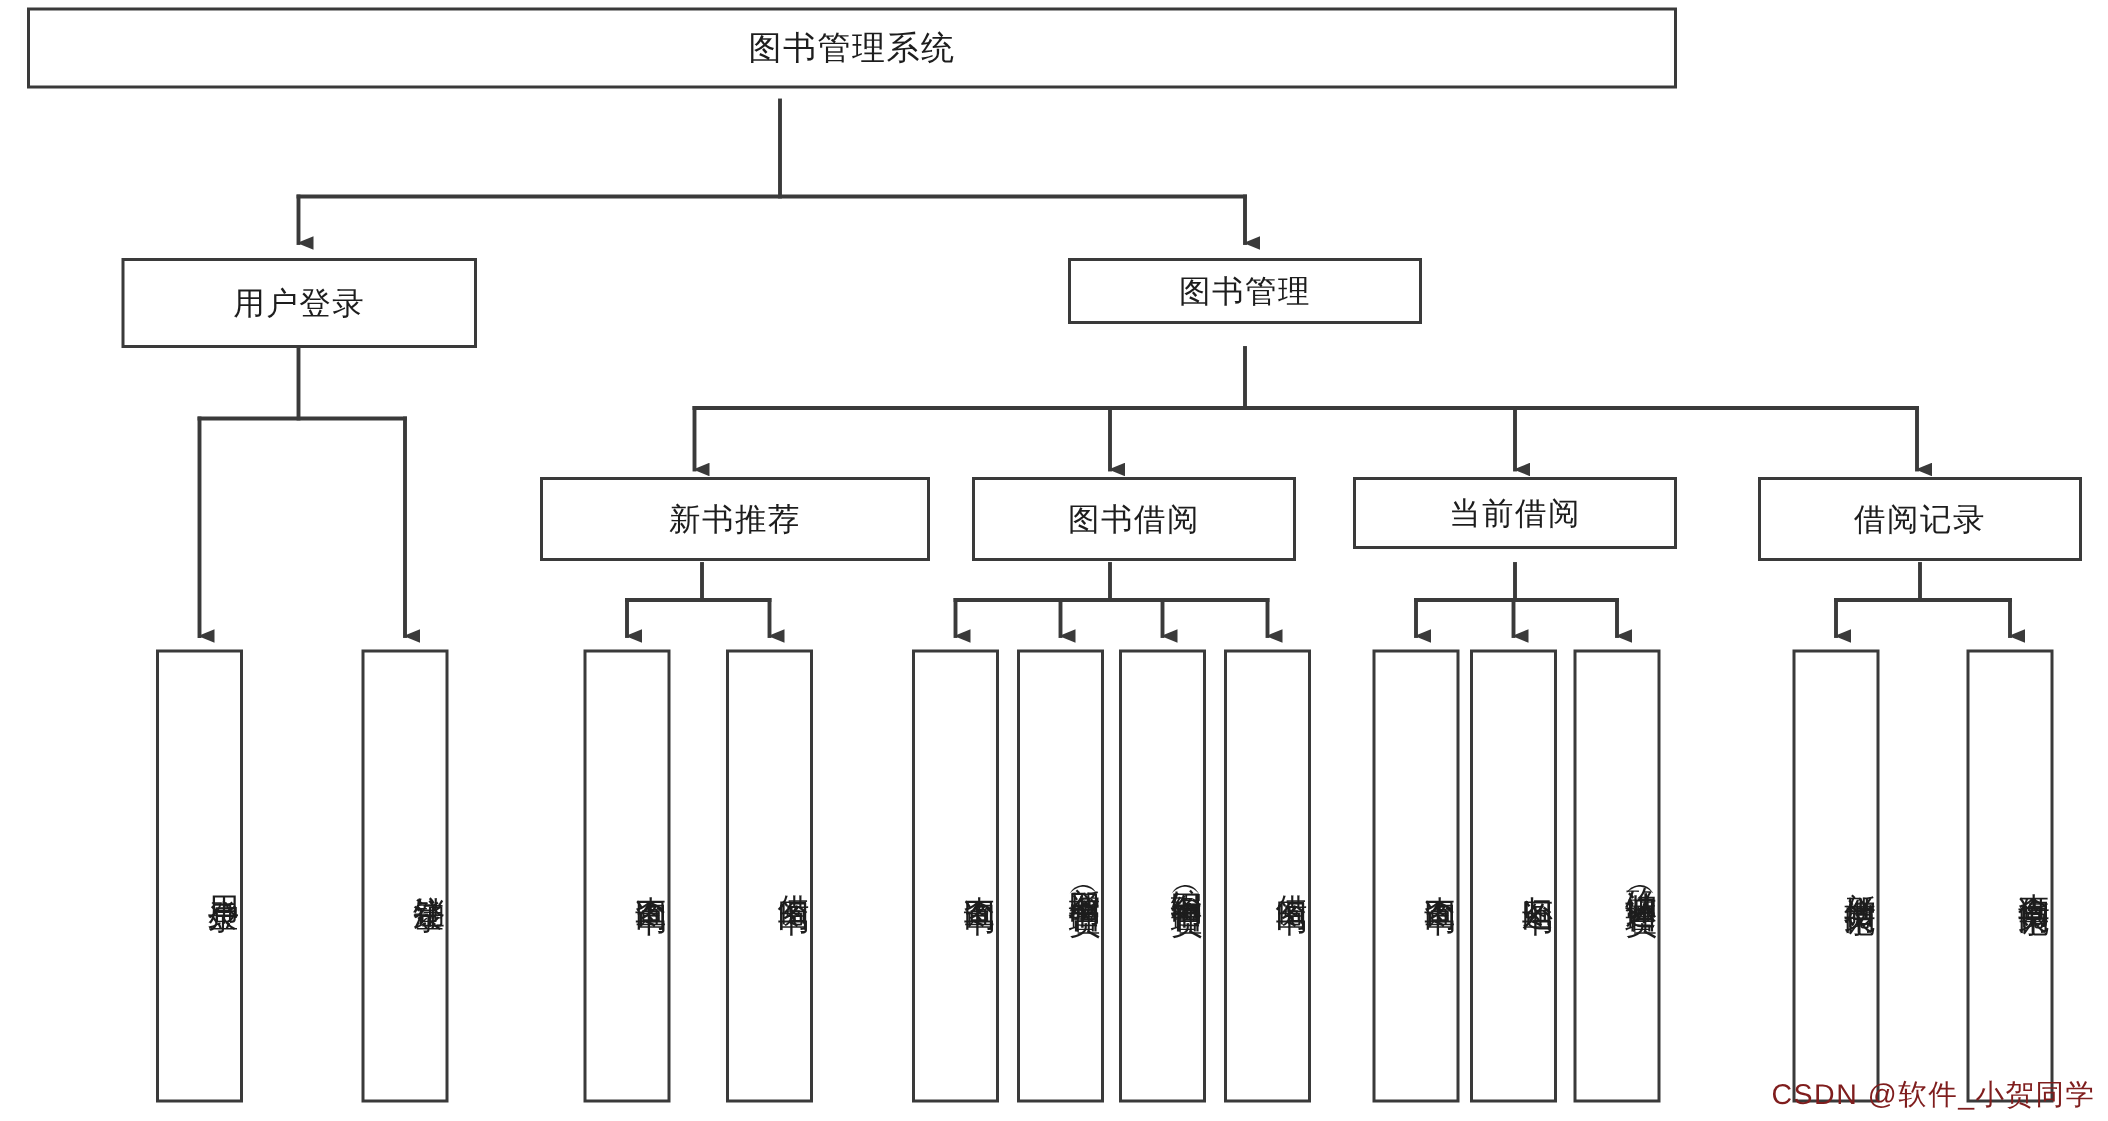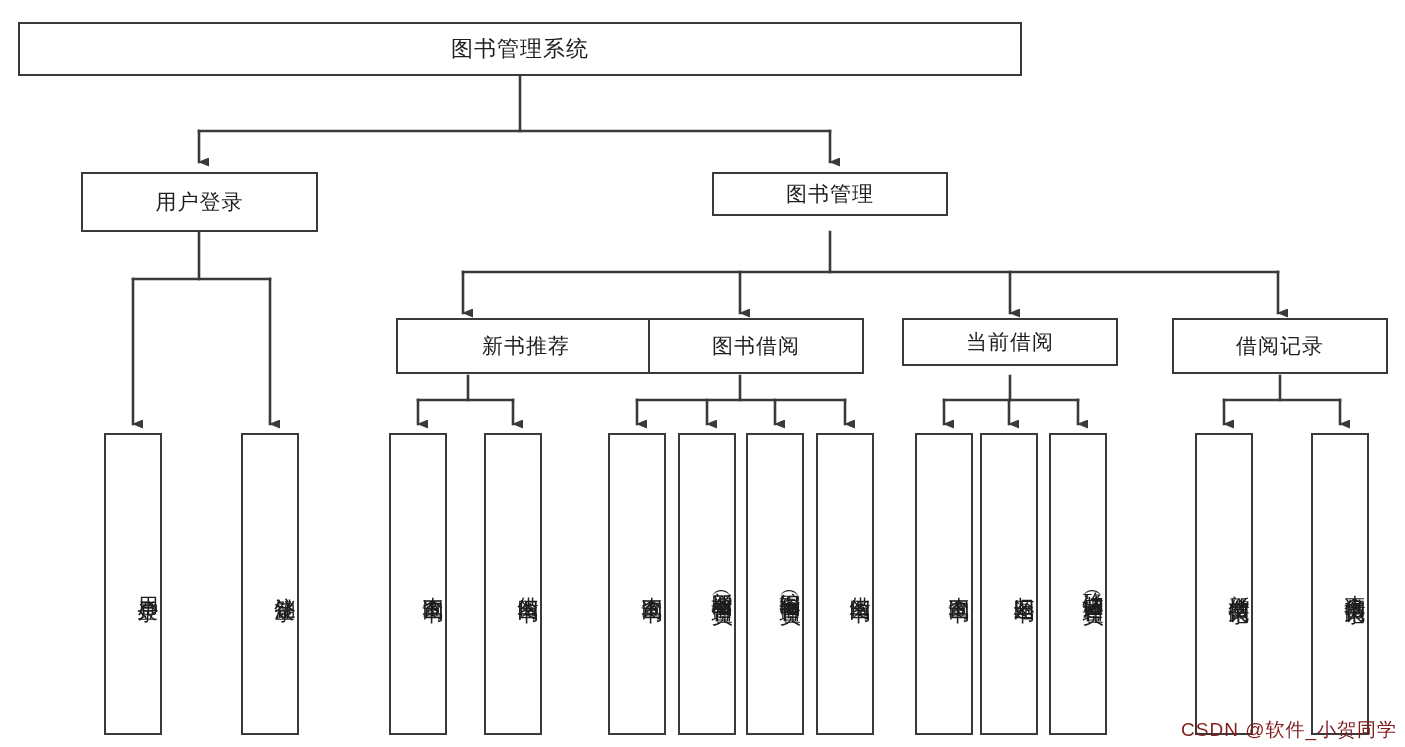--- a/index.html
+++ b/index.html
@@ -120,32 +120,32 @@
       <path d="M1009,400 L1009,424" marker-end="url(#arrowhead)"></path>
       <path d="M1078,400 L1078,424" marker-end="url(#arrowhead)"></path>
 
       <path d="M1280,376 L1280,400"></path>
       <path d="M1224,400 L1340,400"></path>
       <path d="M1224,400 L1224,424" marker-end="url(#arrowhead)"></path>
       <path d="M1340,400 L1340,424" marker-end="url(#arrowhead)"></path>
     </g>
   </svg>
 
-  <div class="node node-root" style="left:18px; top:22px; width:1004px; height:54px;">
+  <div class="node node-root" style="left:18px; top:5px; width:1100px; height:54px;">
     <span>图书管理系统</span>
   </div>
 
   <div class="node node-branch" style="left:81px; top:172px; width:237px; height:60px;">
     <span>用户登录</span>
   </div>
   <div class="node node-branch" style="left:712px; top:172px; width:236px; height:44px;">
     <span>图书管理</span>
   </div>
 
-  <div class="node node-branch" style="left:360px; top:318px; width:260px; height:56px;margin-left:36px;">
+  <div class="node node-branch" style="left:360px; top:318px; width:260px; height:56px;">
     <span>新书推荐</span>
   </div>
   <div class="node node-branch" style="left:632px; top:318px; width:216px; height:56px;margin-left:16px;">
     <span>图书借阅</span>
   </div>
   <div class="node node-branch" style="left:902px; top:318px; width:216px; height:48px;">
     <span>当前借阅</span>
   </div>
   <div class="node node-branch" style="left:1172px; top:318px; width:216px; height:56px;text-align:right;">
     <span>借阅记录</span>

